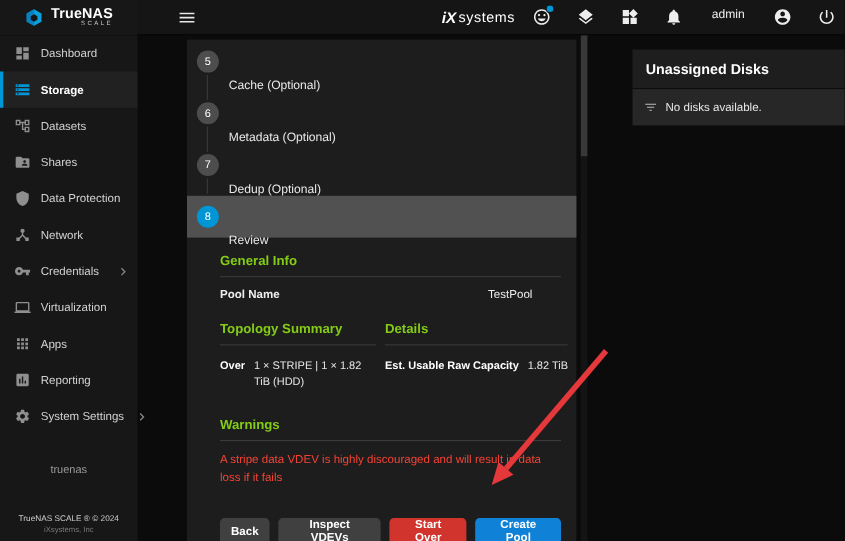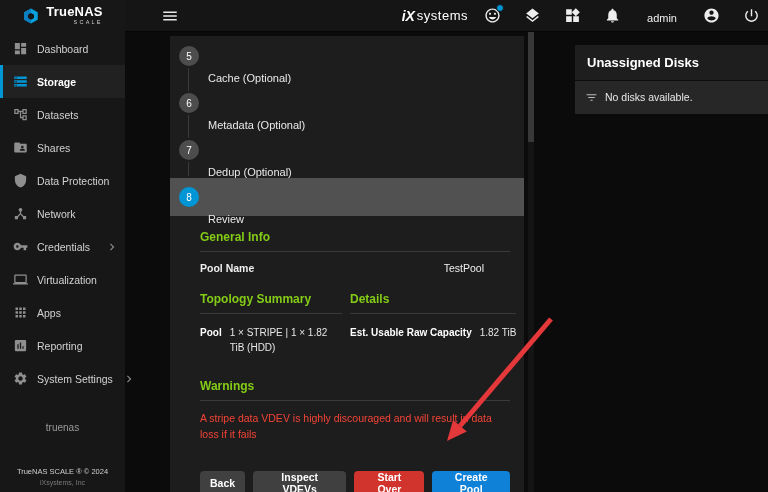--- a/index.html
+++ b/index.html
@@ -14,21 +14,21 @@
   .brand-mark { width:18px; height:18px; }
   .brand-text { display:flex; flex-direction:column; line-height:1; }
   .brand-name { font-size:13px; font-weight:bold; letter-spacing:.2px; color:#fff; }
   .brand-sub { font-size:5.5px; letter-spacing:2.2px; color:#cfcfcf; margin-top:2px; align-self:flex-end; }
   .hamburger { background:none; border:none; color:#e8e8e8; margin-left:36px; cursor:pointer; width:20px; height:20px; }
   .hamburger svg { width:18px; height:18px; }
   .spacer { flex:1; }
   .ix-logo { display:flex; align-items:center; color:#fff; margin-right:16px; cursor:pointer; }
   .ix-bold { font-weight:bold; font-size:14px; font-style:italic; }
   .ix-rest { font-size:13px; margin-left:2px; letter-spacing:.5px; }
-  .top-icons { display:flex; align-items:flex-end; gap:23px; margin-right:8px; }
+  .top-icons { display:flex; align-items:flex-start; gap:23px; margin-right:8px; }
   .tbico { width:17px; height:17px; color:#ededed; position:relative; cursor:pointer; background:none; border:none; }
   .tbico svg { width:17px; height:17px; }
   .badge-dot { position:absolute; top:-3px; right:-3px; width:8px; height:8px; border-radius:50%; background:#0095d5; border:1px solid #151515; }
   .admin-label { font-size:11px; color:#f0f0f0; margin:0 3px; }
 
   
   .sidebar { position:absolute; top:32px; left:0; width:125px; height:460px; background:#171717; z-index:20; display:flex; flex-direction:column; }
   .nav-item { height:33px; display:flex; align-items:center; gap:9px; padding:0 6px 0 13px; cursor:pointer; position:relative; }
   .nav-icon { width:15px; height:15px; color:#8f8f8f; flex:0 0 15px; }
   .nav-icon svg { width:15px; height:15px; }
@@ -73,21 +73,21 @@
   .btn { border:none; border-radius:4px; height:24px; padding:0 10px; font-family:inherit; font-size:10.5px; font-weight:bold; color:#fff; cursor:pointer; }
   .btn-gray { background:#404040; }
   .btn-red { background:#d0342c; }
   .btn-blue { background:#0f82d8; }
   .scrollbar { position:absolute; right:2px; top:0; width:6px; height:100%; background:#141414; cursor:pointer; }
   .scroll-thumb { width:6px; height:110px; background:#383838; }
 
   
   .unassigned { position:absolute; left:575px; top:45px; width:193px; z-index:5; }
   .unassigned-header { background:#1e1e1e; padding:10px 12px; font-size:13px; font-weight:bold; border-bottom:1px solid #0d0d0d; }
-  .unassigned-body { background:#272727; padding:10px 10px; display:flex; align-items:flex-start; gap:7px; font-size:10.5px; color:#e8e8e8; }
+  .unassigned-body { background:#272727; padding:10px 10px; display:flex; align-items:center; gap:7px; font-size:10.5px; color:#e8e8e8; }
   .disks-icon { width:13px; height:13px; color:#bdbdbd; flex:0 0 13px; }
   .disks-icon svg { width:13px; height:13px; }
 
   
   .arrow-overlay { position:absolute; top:0; left:0; width:768px; height:492px; z-index:40; pointer-events:none; }
 </style>
 </head>
 <body>
 
 <div class="app">
@@ -290,21 +290,21 @@
         <div class="sec-title">General Info</div>
         <div class="kv-row">
           <span class="k">Pool Name</span>
           <span class="v">TestPool</span>
         </div>
 
         <div class="cols">
           <div class="col-topology">
             <div class="sec-title">Topology Summary</div>
             <div class="data-row">
-              <span class="k">Pool</span>
+              <span class="k">Over</span>
               <span class="val">1 × STRIPE | 1 × 1.82 TiB (HDD)</span>
             </div>
           </div>
           <div class="col-details">
             <div class="sec-title">Details</div>
             <div class="data-row">
               <span class="k">Est. Usable Raw Capacity</span>
               <span class="val">1.82 TiB</span>
             </div>
           </div>

